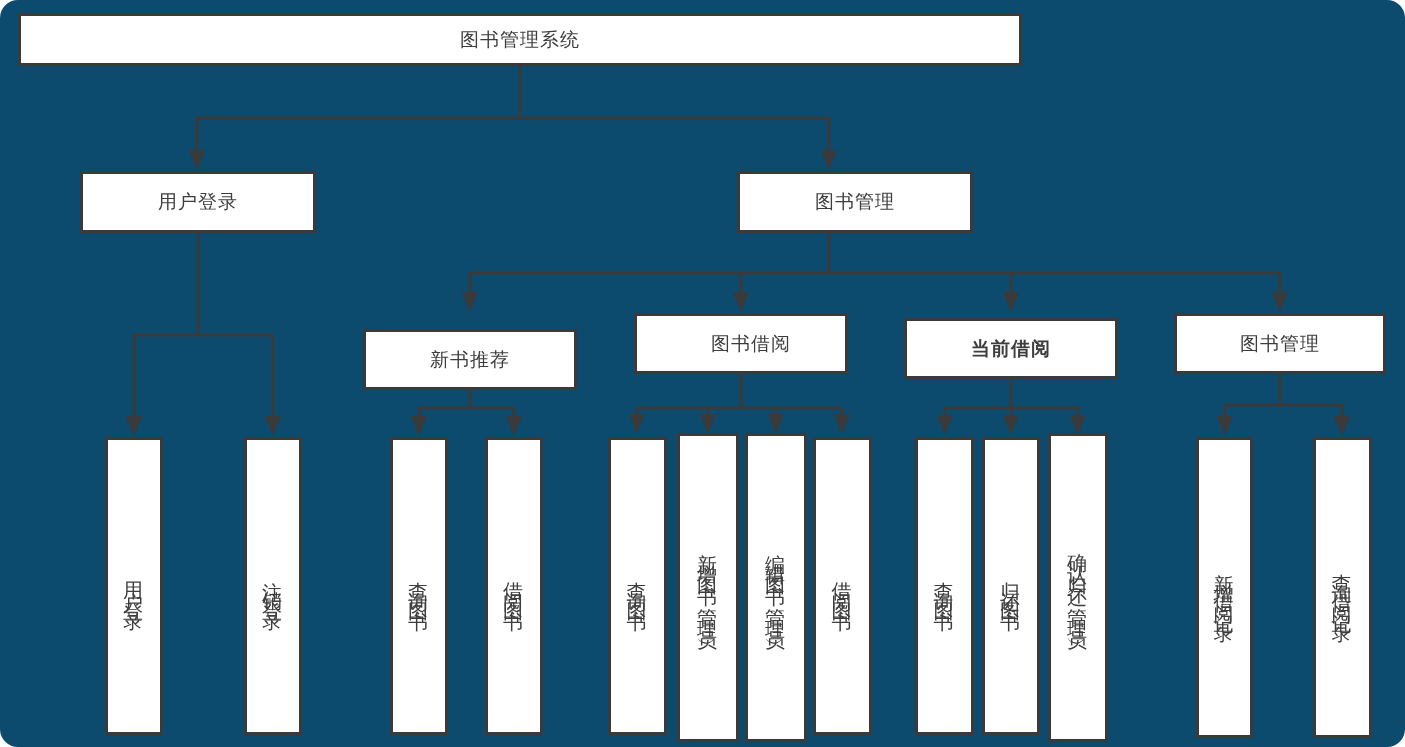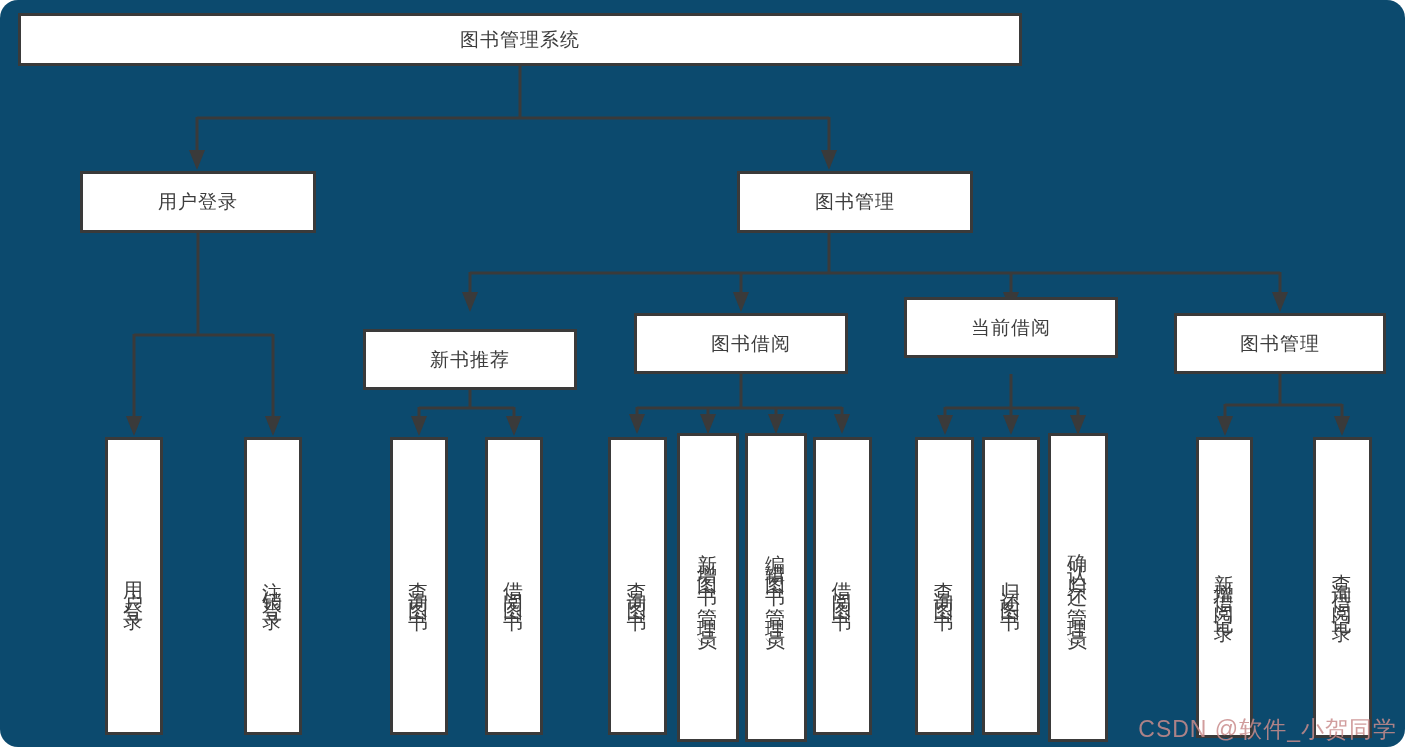--- a/index.html
+++ b/index.html
@@ -37,21 +37,21 @@
     color:#3d3d3d;
     z-index:2;
   }
   .vbox.long{letter-spacing:11px;}
   
   .root{left:18px;top:13px;width:1004px;height:53px;}
   .n-user-login{left:80px;top:171px;width:236px;height:62px;}
   .n-book-mgmt{left:737px;top:171px;width:236px;height:62px;text-align:right;}
   .n-new-book{left:363px;top:313px;width:214px;height:61px;margin-top:16px;}
   .n-book-borrow{left:634px;top:313px;width:214px;height:61px;padding-left:20px;}
-  .n-current-borrow{left:904px;top:297px;width:214px;height:61px;}
+  .n-current-borrow{left:904px;top:318px;width:214px;height:61px;font-weight:bold;}
   .n-borrow-records{left:1174px;top:313px;width:212px;height:61px;}
   .l-login{left:105px;top:437px;width:58px;height:298px;}
   .l-logout{left:244px;top:437px;width:58px;height:298px;}
   .l-nb-query{left:390px;top:437px;width:58px;height:298px;}
   .l-nb-borrow{left:485px;top:437px;width:58px;height:298px;}
   .l-bb-query{left:608px;top:437px;width:59px;height:298px;}
   .l-bb-add{left:677px;top:433px;width:62px;height:309px;}
   .l-bb-edit{left:745px;top:433px;width:62px;height:309px;}
   .l-bb-borrow{left:813px;top:437px;width:59px;height:298px;}
   .l-cb-query{left:915px;top:437px;width:59px;height:298px;}
@@ -161,15 +161,14 @@
   <div class="vbox long l-bb-edit">编辑图书（管理员）</div>
   <div class="vbox l-bb-borrow">借阅图书</div>
 
   <div class="vbox l-cb-query">查询图书</div>
   <div class="vbox l-cb-return">归还图书</div>
   <div class="vbox long l-cb-confirm">确认归还（管理员）</div>
 
   <div class="vbox l-br-add">新增借阅记录</div>
   <div class="vbox l-br-query">查询借阅记录</div>
 
-  <div class="watermark">CSDN @软件_小贺同学</div>
 
 </div>
 
 </body></html>

